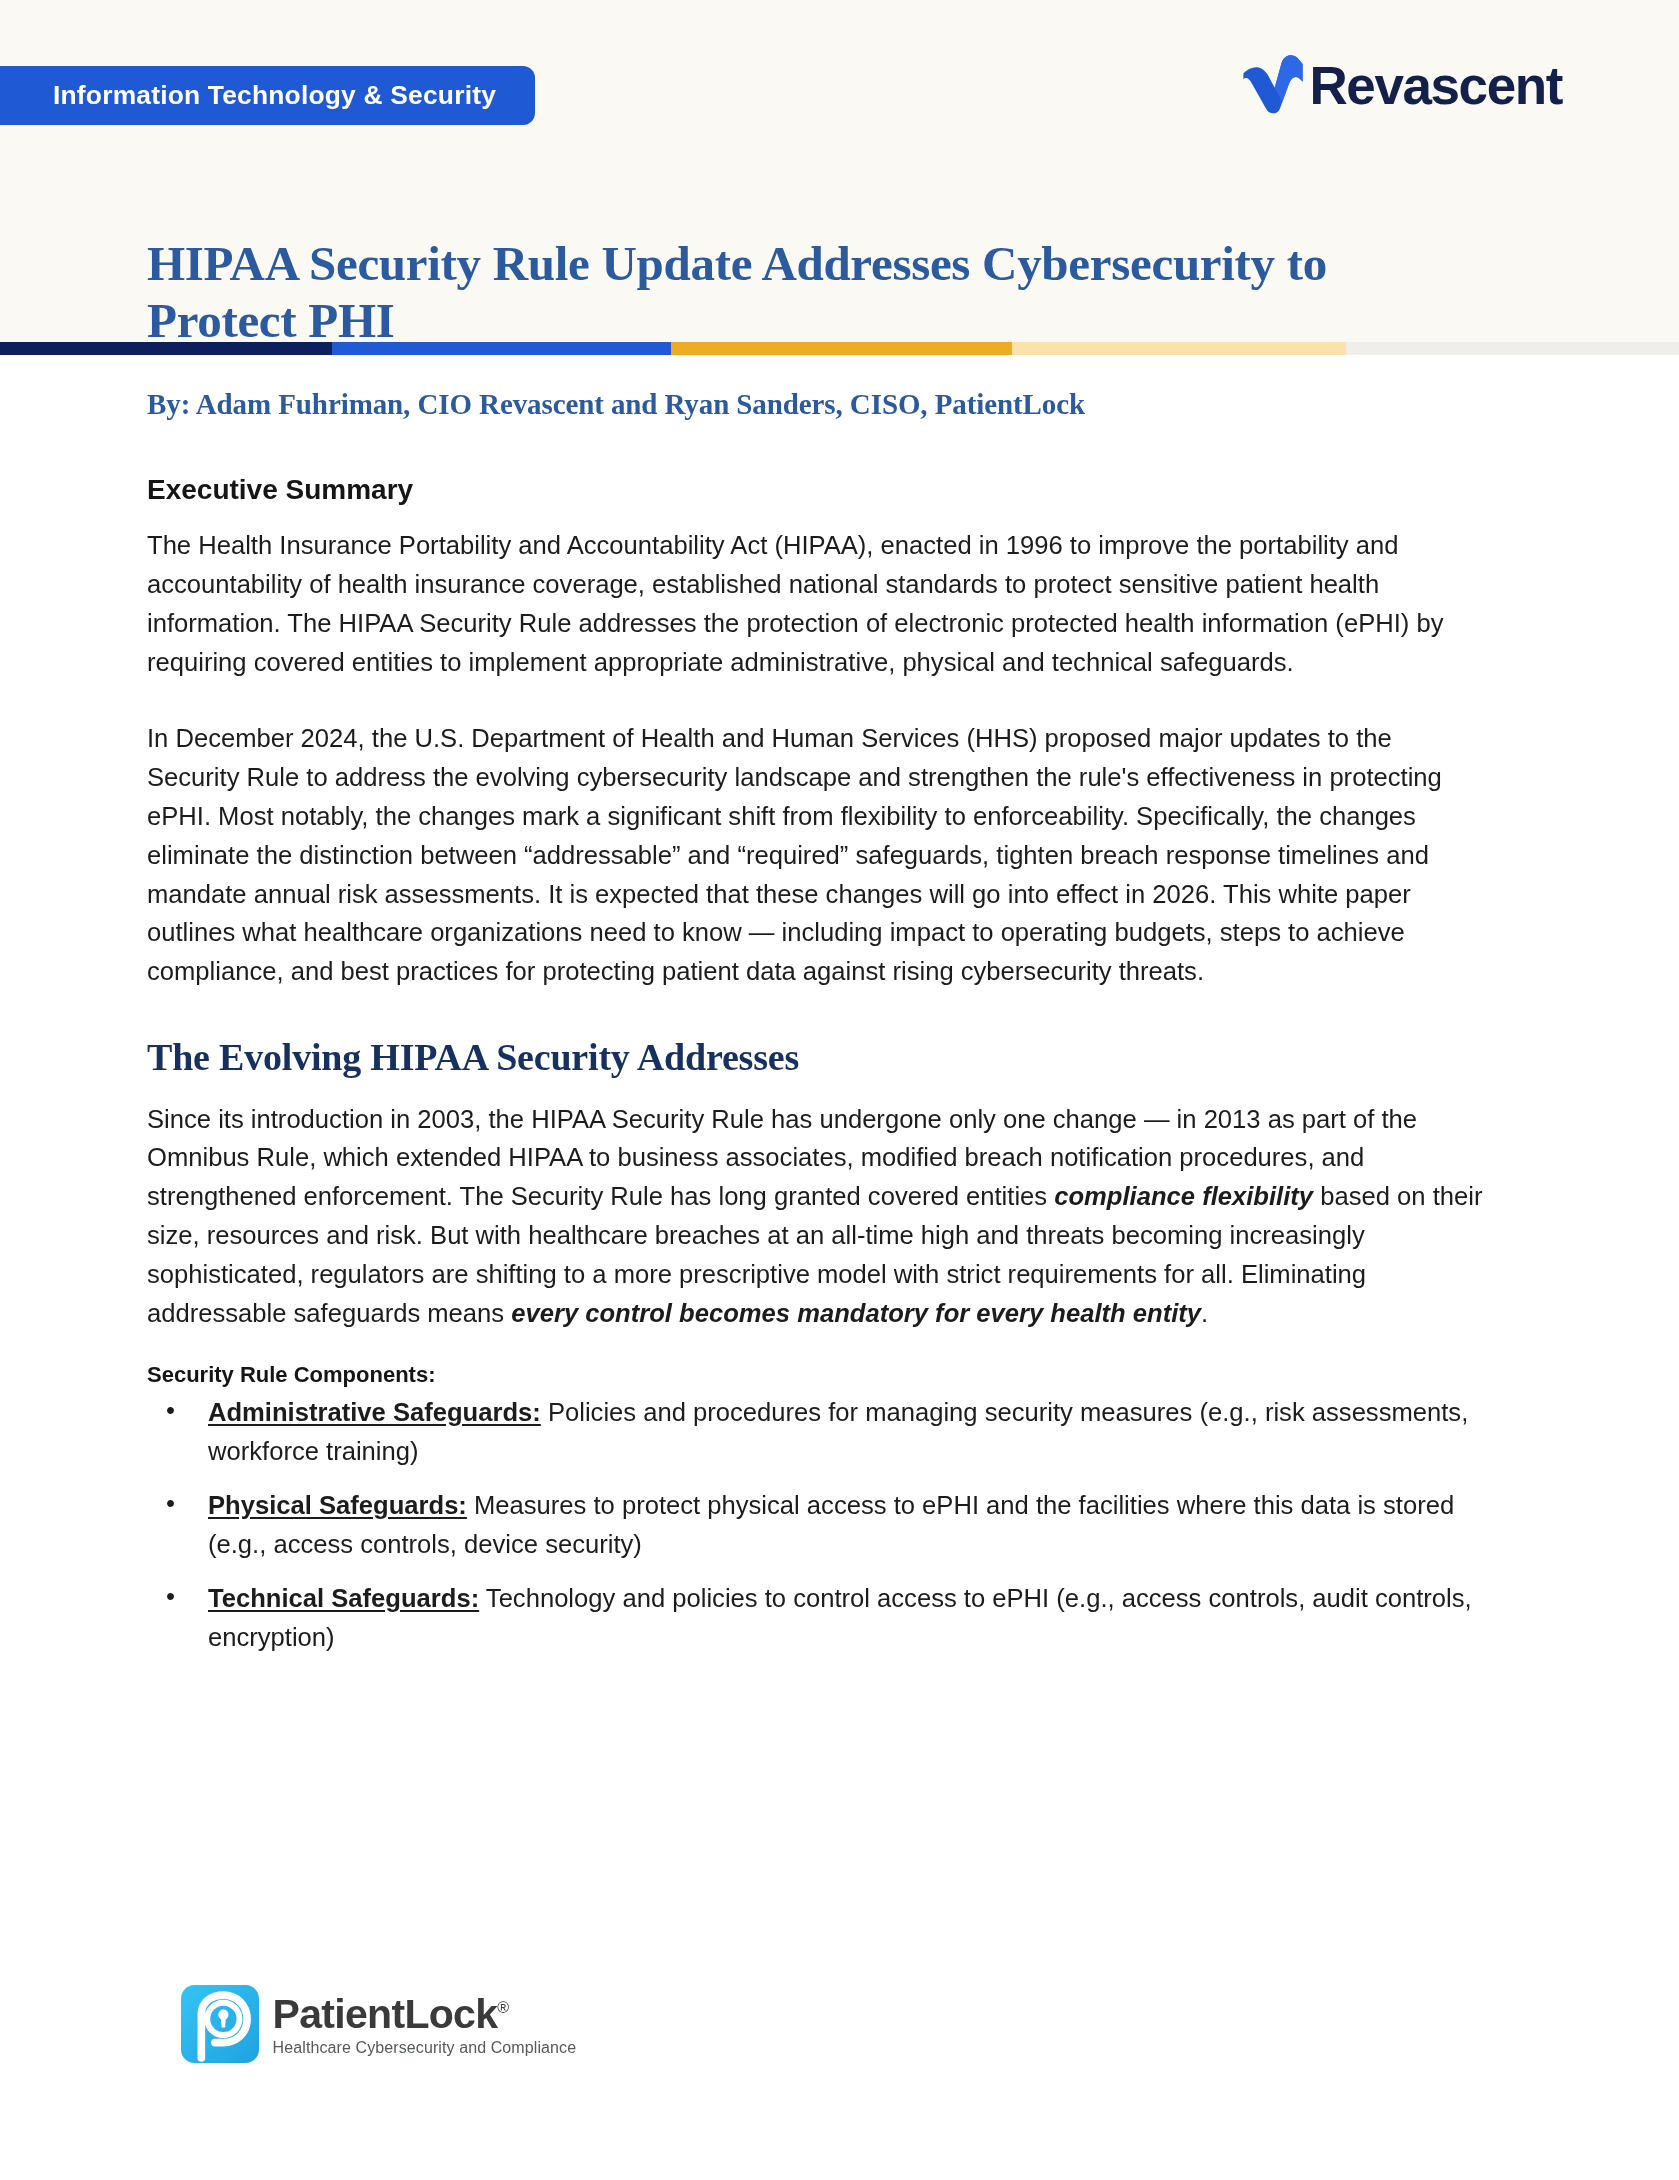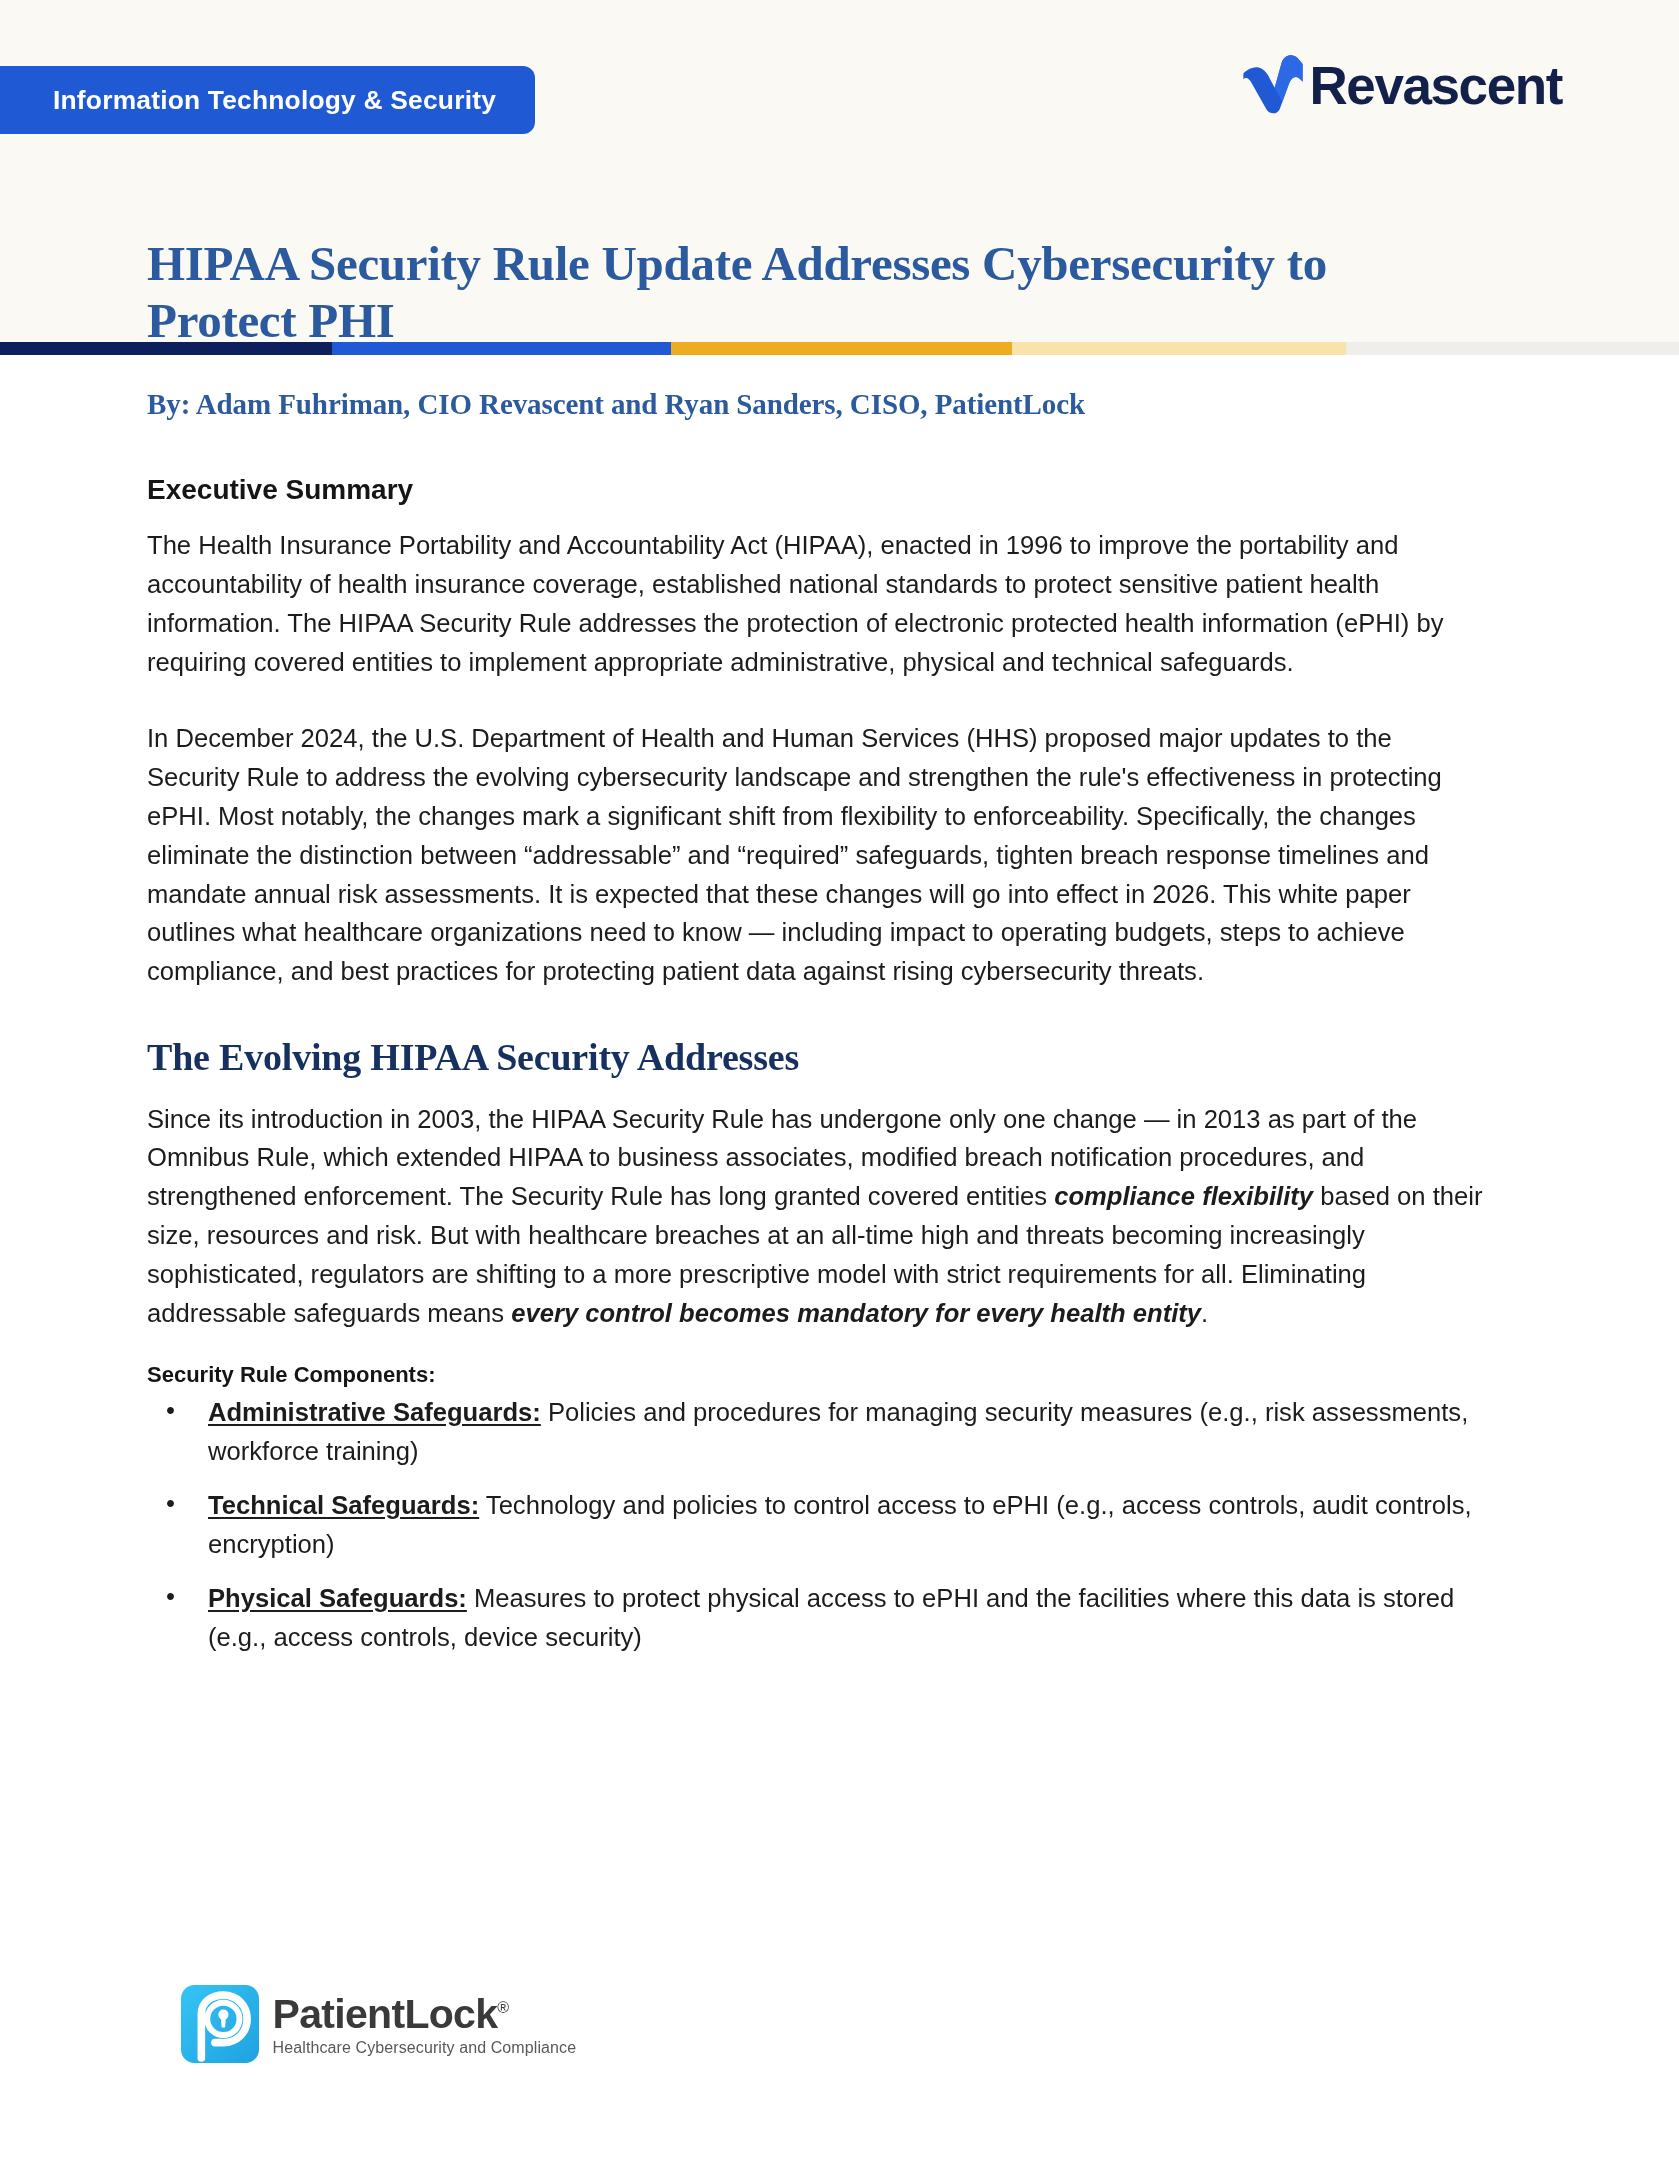--- a/index.html
+++ b/index.html
@@ -21,21 +21,21 @@
     left: 0; top: 0;
     width: 1680px;
     height: 348px;
     background: #faf9f3;
   }
 
   .topic-badge {
     position: absolute;
     left: 0;
     top: 66px;
-    height: 68px;
+    height: 59px;
     padding: 0 39px 0 53px;
     display: flex;
     align-items: center;
     background: #1f5ad4;
     border-radius: 0 12px 12px 0;
     box-sizing: border-box;
   }
   .topic-badge-label {
     color: #ffffff;
     font-size: 26.4px;
@@ -250,22 +250,22 @@
   <p class="body-par">In December 2024, the U.S. Department of Health and Human Services (HHS) proposed major updates to the Security Rule to address the evolving cybersecurity landscape and strengthen the rule's effectiveness in protecting ePHI. Most notably, the changes mark a significant shift from flexibility to enforceability. Specifically, the changes eliminate the distinction between “addressable” and “required” safeguards, tighten breach response timelines and mandate annual risk assessments. It is expected that these changes will go into effect in 2026. This white paper outlines what healthcare organizations need to know — including impact to operating budgets, steps to achieve compliance, and best practices for protecting patient data against rising cybersecurity threats.</p>
 
   <h2 class="section-heading">The Evolving HIPAA Security Addresses</h2>
 
   <p class="body-par tight"><span>Since its introduction in 2003, the HIPAA Security Rule has undergone only one change — in 2013 as part of the Omnibus Rule, which extended HIPAA to business associates, modified breach notification procedures, and strengthened enforcement. The Security Rule has long granted covered entities </span><span class="bolditalic">compliance flexibility</span><span> based on their size, resources and risk. But with healthcare breaches at an all-time high and threats becoming increasingly sophisticated, regulators are shifting to a more prescriptive model with strict requirements for all. Eliminating addressable safeguards means </span><span class="bolditalic">every control becomes mandatory for every health entity</span><span>.</span></p>
 
   <p class="components-label">Security Rule Components:</p>
 
   <ul class="bullet-list">
     <li class="bullet-item"><span class="bullet-term">Administrative Safeguards:</span><span> Policies and procedures for managing security measures (e.g., risk assessments, workforce training)</span></li>
+    <li class="bullet-item"><span class="bullet-term">Physical Safeguards:</span><span> Measures to protect physical access to ePHI and the facilities where this data is stored (e.g., access controls, device security)</span></li>
     <li class="bullet-item"><span class="bullet-term">Technical Safeguards:</span><span> Technology and policies to control access to ePHI (e.g., access controls, audit controls, encryption)</span></li>
-    <li class="bullet-item"><span class="bullet-term">Physical Safeguards:</span><span> Measures to protect physical access to ePHI and the facilities where this data is stored (e.g., access controls, device security)</span></li>
   </ul>
 </div>
 
 <div class="footer-logo">
   <span class="pl-icon">
     <svg width="78" height="78" viewBox="0 0 92 92" xmlns="http://www.w3.org/2000/svg">
       <defs>
         <linearGradient id="plg" x1="0" y1="0" x2="1" y2="1">
           <stop offset="0%" stop-color="#35c4f5"></stop>
           <stop offset="100%" stop-color="#1fa2e0"></stop>

